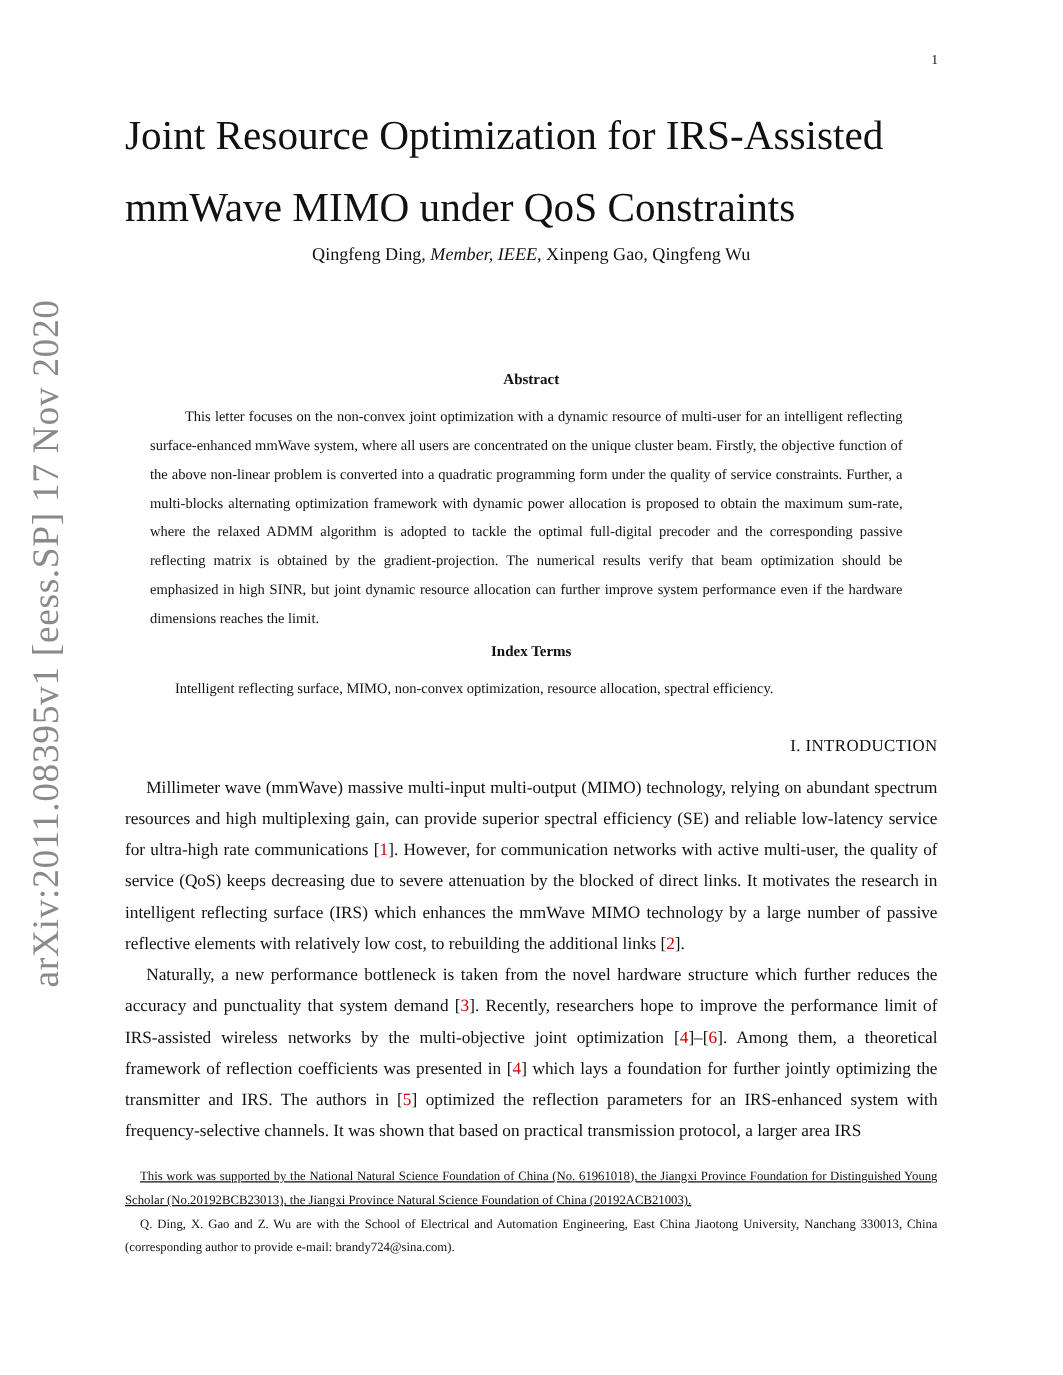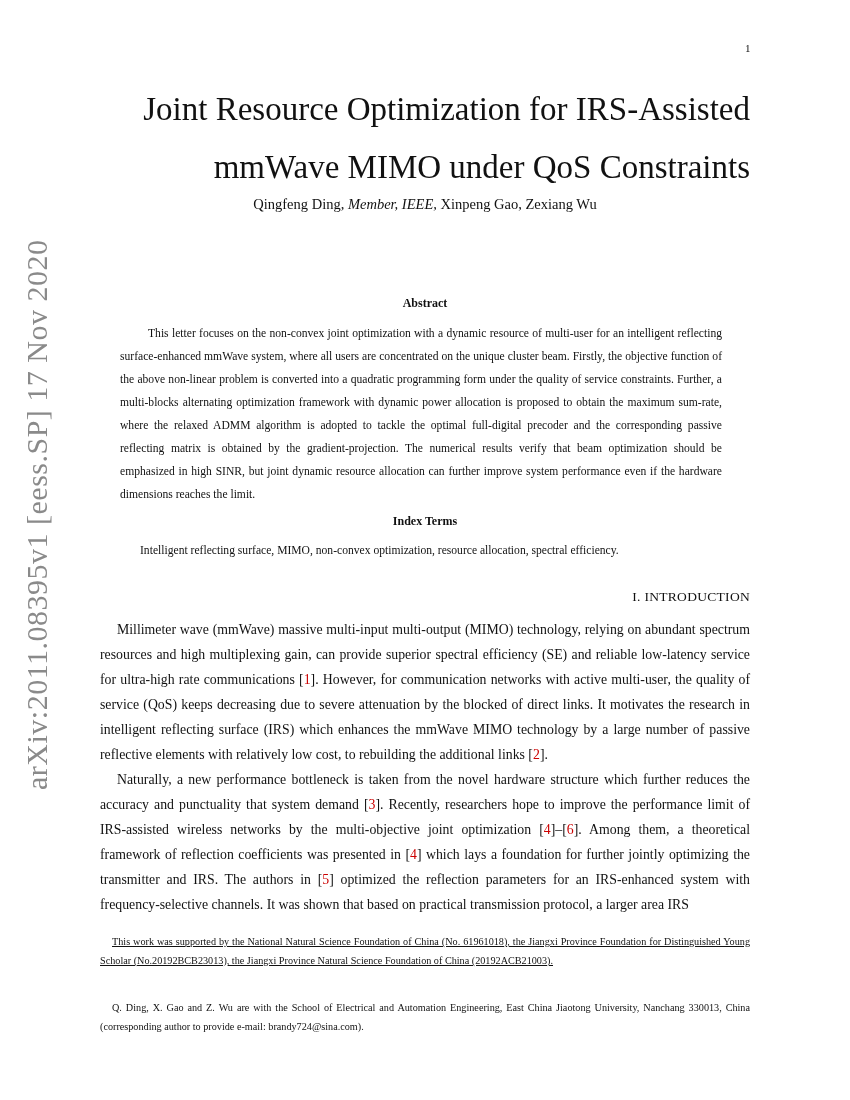--- a/index.html
+++ b/index.html
@@ -8,21 +8,21 @@
     font-family: "Liberation Serif", "DejaVu Serif", serif; color: #111;
   }
   .page-num { position: absolute; top: 42px; left: 745px; font-size: 11px; }
   .arxiv-stamp {
     position: absolute; left: 20px; top: 790px;
     transform-origin: left top; transform: rotate(-90deg);
     font-size: 30px; color: #8a8a8a; white-space: nowrap; letter-spacing: 0.5px;
   }
   .title {
     position: absolute; top: 80px; left: 100px; width: 650px;
-    text-align: right; font-size: 33px; line-height: 58px; font-weight: normal; margin: 0;
+    text-align: left; font-size: 33px; line-height: 58px; font-weight: normal; margin: 0;
   }
   .authors {
     position: absolute; top: 196px; left: 100px; width: 650px;
     text-align: center; font-size: 14.5px;
   }
   .authors i { font-style: italic; }
   .abstract-head, .index-head {
     position: absolute; left: 100px; width: 650px; text-align: center;
     font-weight: bold; font-size: 12px;
   }
@@ -46,35 +46,35 @@
   }
   .para1 { top: 617px; }
   .para2 { top: 767px; }
   .cite { color: #cc0000; }
   .cite-bracket { color: #111; }
   .footnote {
     position: absolute; left: 100px; width: 650px;
     font-size: 10.2px; line-height: 19px; text-align: justify; text-indent: 12px; margin: 0;
   }
   .fn1 { top: 932px; text-decoration: underline; }
-  .fn2 { top: 970px; margin-top: 28px; }
+  .fn2 { top: 970px; }
 </style>
 </head>
 <body>
 
 <div class="page-num">1</div>
 
 <div class="arxiv-stamp">arXiv:2011.08395v1  [eess.SP]  17 Nov 2020</div>
 
 <h1 class="title">Joint Resource Optimization for IRS-Assisted mmWave MIMO under QoS Constraints</h1>
 
 <div class="authors">
   <span>Qingfeng Ding,</span>
   <i>Member, IEEE,</i>
-  <span>Xinpeng Gao, Zexiang Wu</span>
+  <span>Xinpeng Gao, Qingfeng Wu</span>
 </div>
 
 <div class="abstract-head">Abstract</div>
 <p class="abstract-body">This letter focuses on the non-convex joint optimization with a dynamic resource of multi-user for an intelligent reflecting surface-enhanced mmWave system, where all users are concentrated on the unique cluster beam. Firstly, the objective function of the above non-linear problem is converted into a quadratic programming form under the quality of service constraints. Further, a multi-blocks alternating optimization framework with dynamic power allocation is proposed to obtain the maximum sum-rate, where the relaxed ADMM algorithm is adopted to tackle the optimal full-digital precoder and the corresponding passive reflecting matrix is obtained by the gradient-projection. The numerical results verify that beam optimization should be emphasized in high SINR, but joint dynamic resource allocation can further improve system performance even if the hardware dimensions reaches the limit.</p>
 
 <div class="index-head">Index Terms</div>
 <p class="index-body">Intelligent reflecting surface, MIMO, non-convex optimization, resource allocation, spectral efficiency.</p>
 
 <div class="section-head">I. INTRODUCTION</div>
 

